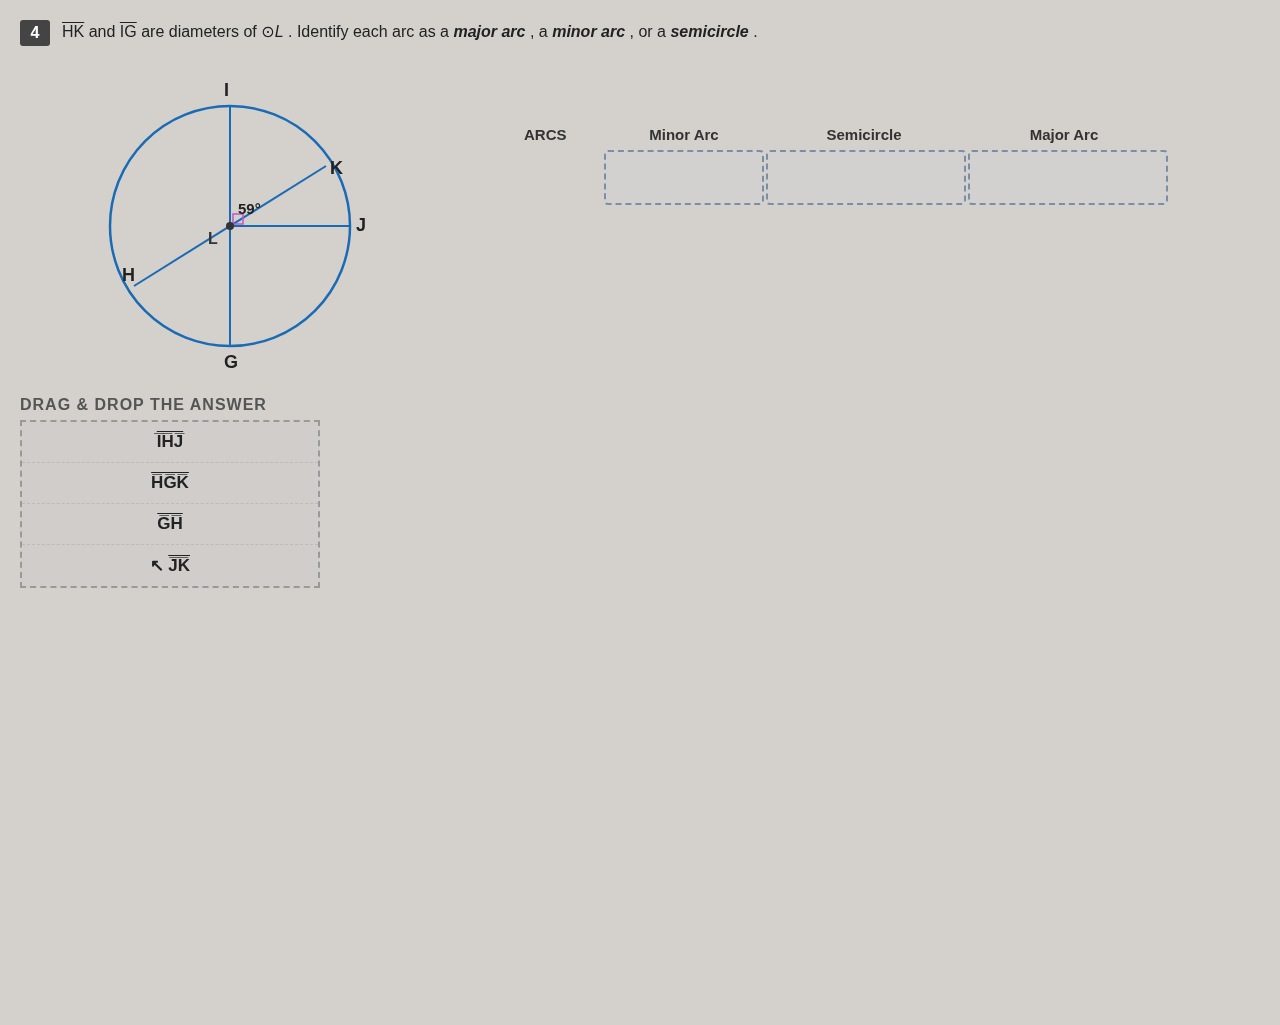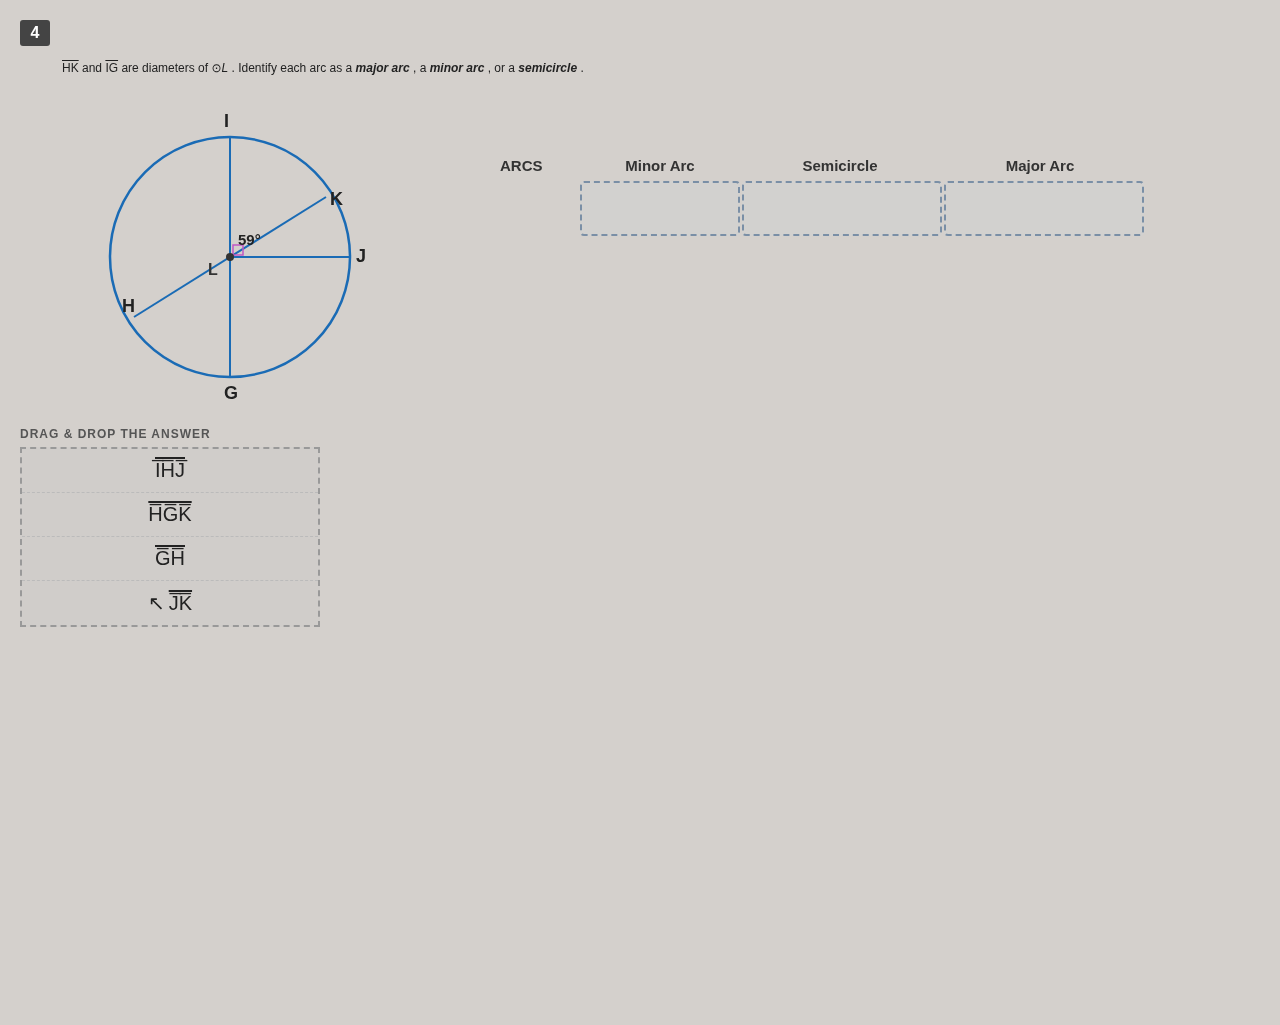--- a/index.html
+++ b/index.html
@@ -34,24 +34,23 @@
       color: white;
       font-weight: bold;
       font-size: 16px;
       padding: 4px 10px;
       border-radius: 3px;
       min-width: 30px;
       text-align: center;
     }
 
     .question-text {
-      font-size: 12px;
+      font-size: 16px;
       color: #222;
       line-height: 1.5;
-      margin-top: 39px;
     }
 
     .overline {
       text-decoration: overline;
     }
 
     em.major { font-style: italic; font-weight: bold; }
     em.minor { font-style: italic; font-weight: bold; }
     em.semi  { font-style: italic; font-weight: bold; }
 
@@ -76,59 +75,59 @@
       align-items: center;
       margin-bottom: 10px;
     }
 
     
     .drag-drop-section {
       margin-top: 10px;
     }
 
     .drag-drop-label {
-      font-size: 12px;
+      font-size: 16px;
       font-weight: bold;
       color: #555;
       letter-spacing: 1px;
       margin-bottom: 6px;
     }
 
     .drag-items-box {
       border: 2px dashed #999;
       width: 300px;
       padding: 0;
       background: rgba(200,200,200,0.3);
     }
 
     .drag-item {
       padding: 10px 20px;
-      font-size: 20px;
-      font-weight: normal;
+      font-size: 17px;
+      font-weight: bold;
       color: #222;
       border-bottom: 1px dashed #bbb;
       cursor: grab;
       text-align: center;
     }
 
     .drag-item:last-child {
       border-bottom: none;
       text-align: center;
     }
 
     .drag-item .arc-label {
       text-decoration: overline;
     }
 
     
     .drop-zones-area {
       flex: 1;
       display: flex;
       flex-direction: column;
-      margin-left: 60px;
+      margin-left: 84px;
       margin-top: 60px;
       justify-content: center;
     }
 
     .drop-zones-row {
       display: flex;
       gap: 0;
       align-items: center;
     }
 

